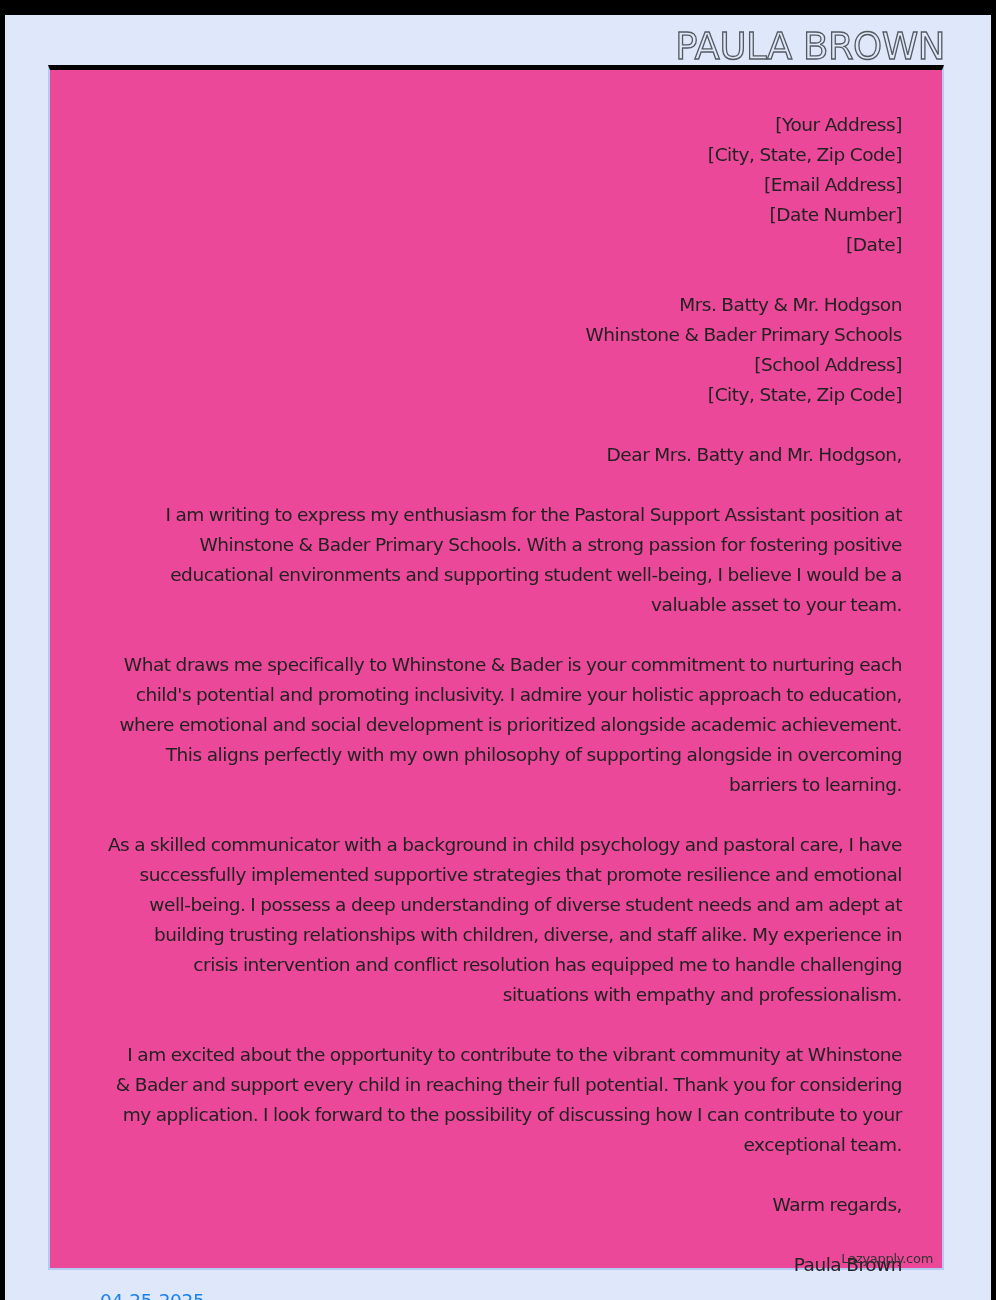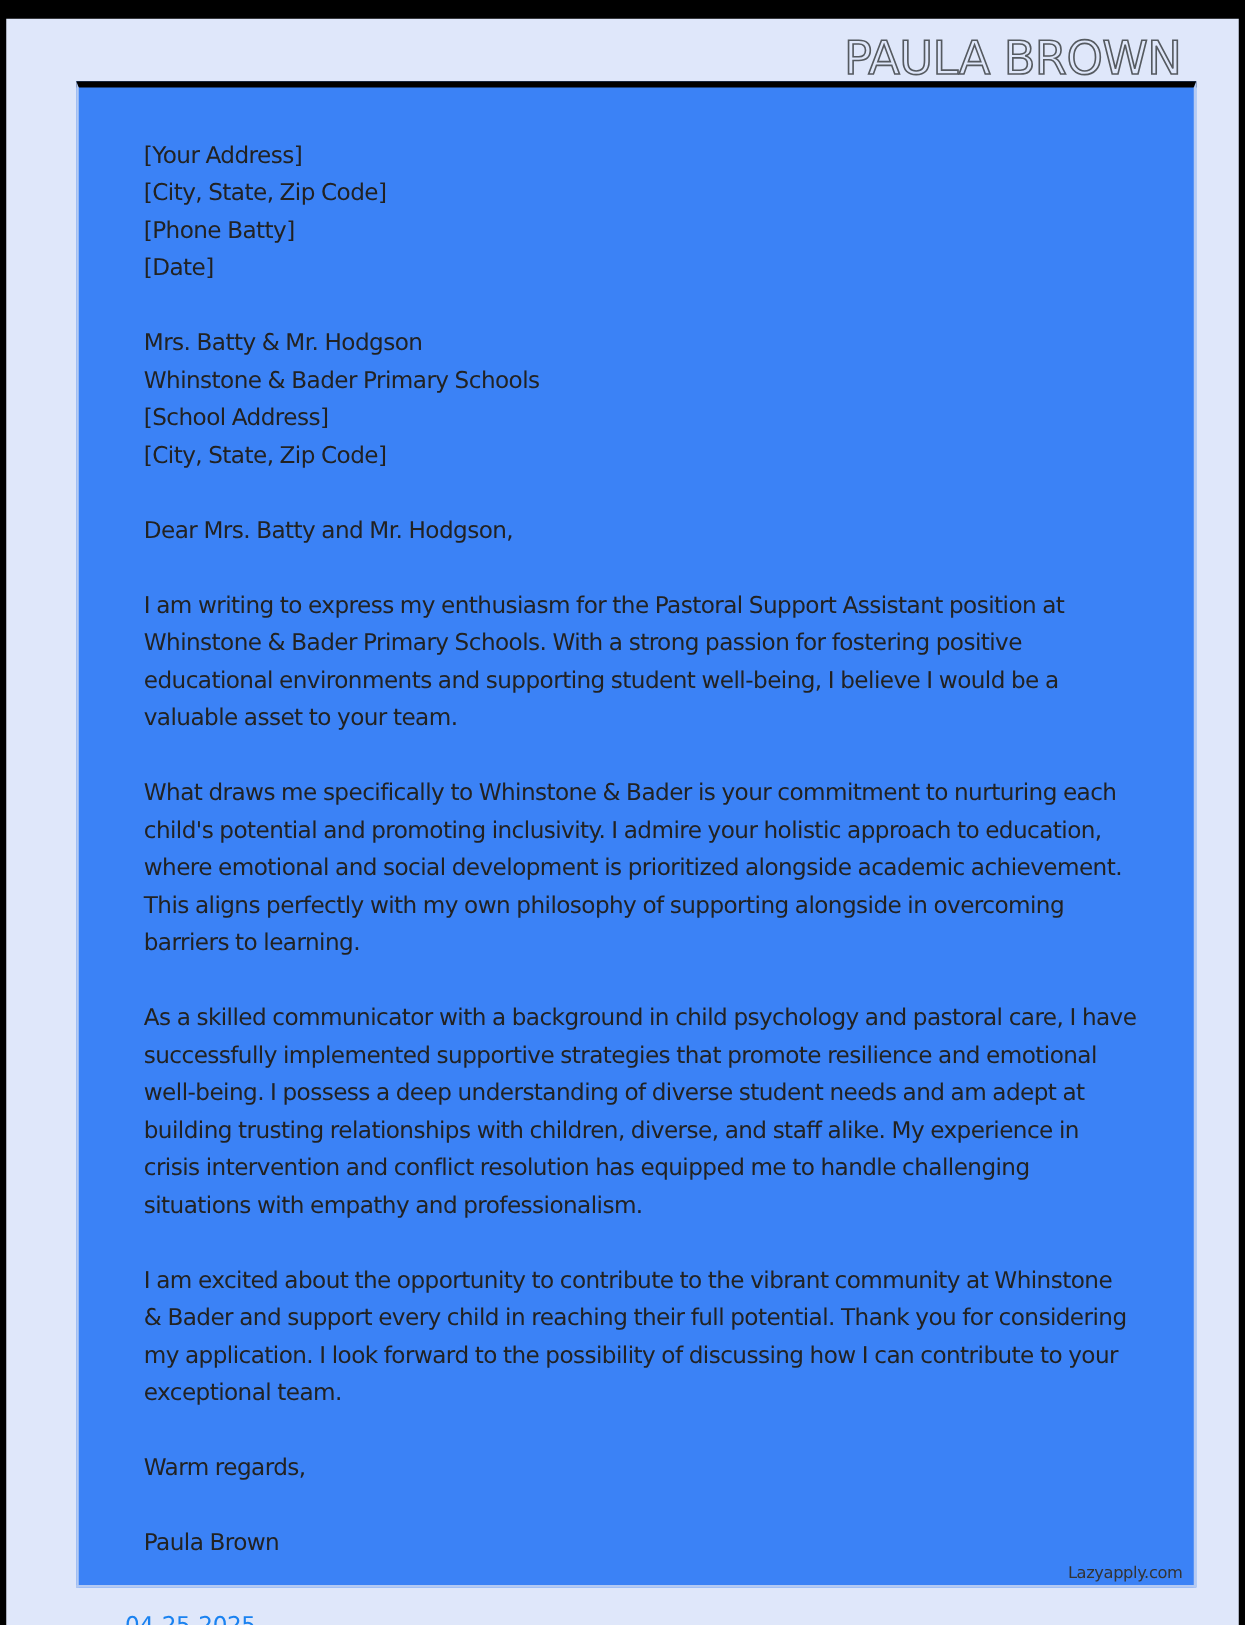--- a/index.html
+++ b/index.html
@@ -31,31 +31,32 @@
       font-size: 37px;
       font-weight: normal;
       letter-spacing: -0.5px;
       color: #dfe7fa;
       -webkit-text-stroke: 1.3px #555a60;
       line-height: 40px;
       white-space: nowrap;
     }
     .card {
       position: absolute;
-      left: 56px;
+      left: 43px;
       top: 50px;
       width: 896px;
       height: 1205px;
-      background: #3b82f6;
+      background: #ec4899;
       border-left: 2px solid #b5caf2;
       border-right: 2px solid #b5caf2;
       border-bottom: 2px solid #b5caf2;
       border-top: 5px solid #000000;
       box-sizing: border-box;
       overflow: visible;
+      text-align: right;
     }
     .content {
       position: absolute;
       left: 52px;
       top: 40px;
       width: 800px;
       font-family: "DejaVu Sans", sans-serif;
       font-size: 18.5px;
       line-height: 30px;
       color: #222222;
@@ -90,21 +91,22 @@
 <body>
 
 <div class="frame">
   <div class="name">PAULA BROWN</div>
 
   <div class="card">
     <div class="content">
       <div>
         <span class="line">[Your Address]</span>
         <span class="line">[City, State, Zip Code]</span>
-        <span class="line">[Phone Batty]</span>
+        <span class="line">[Email Address]</span>
+        <span class="line">[Date Number]</span>
         <span class="line">[Date]</span>
       </div>
       <div class="gap"></div>
       <div>
         <span class="line">Mrs. Batty &amp; Mr. Hodgson</span>
         <span class="line">Whinstone &amp; Bader Primary Schools</span>
         <span class="line">[School Address]</span>
         <span class="line">[City, State, Zip Code]</span>
       </div>
       <div class="gap"></div>

